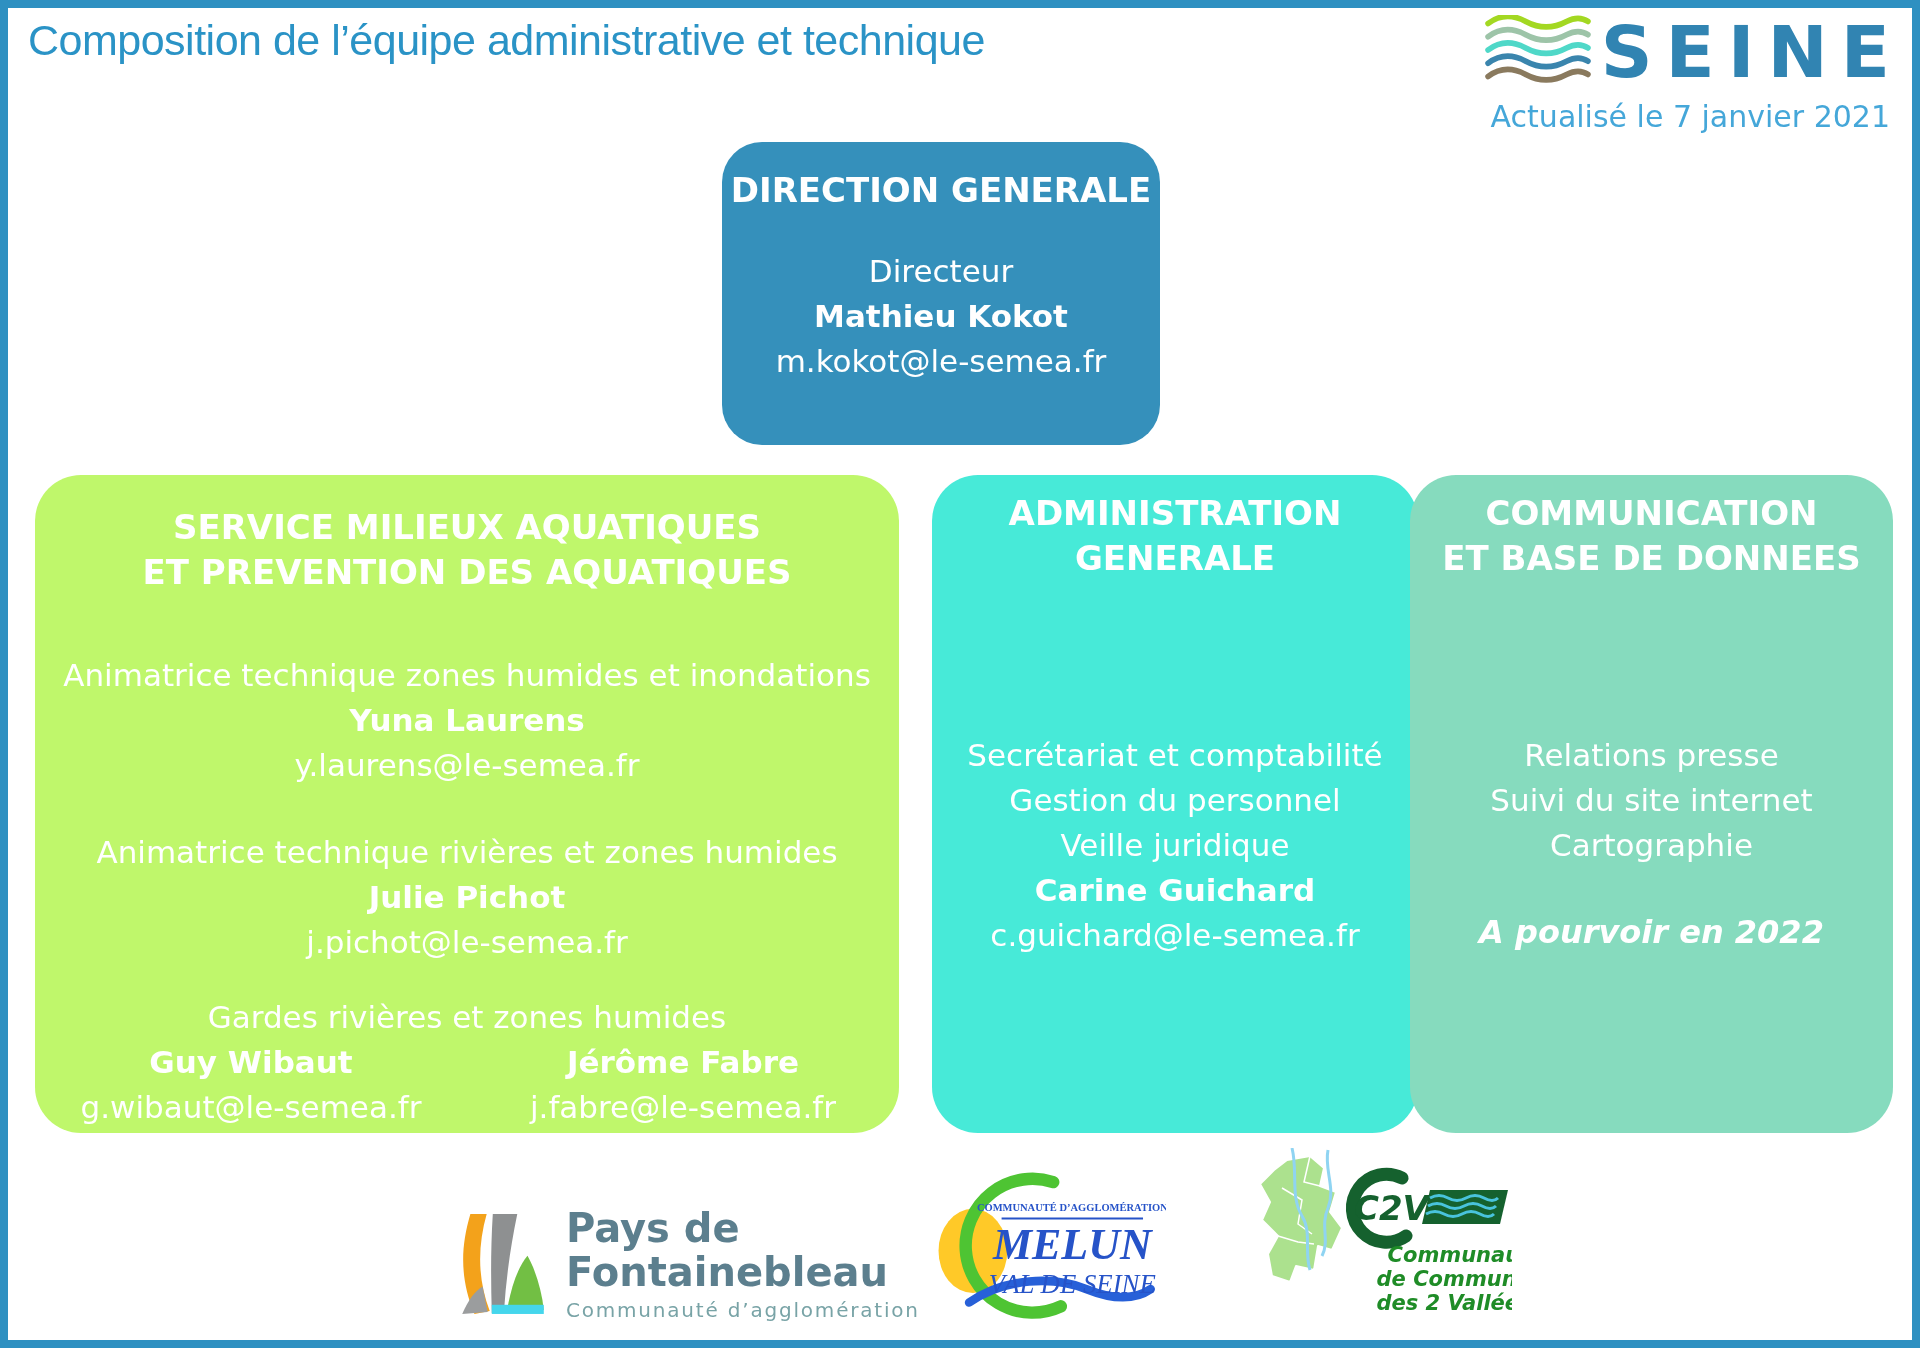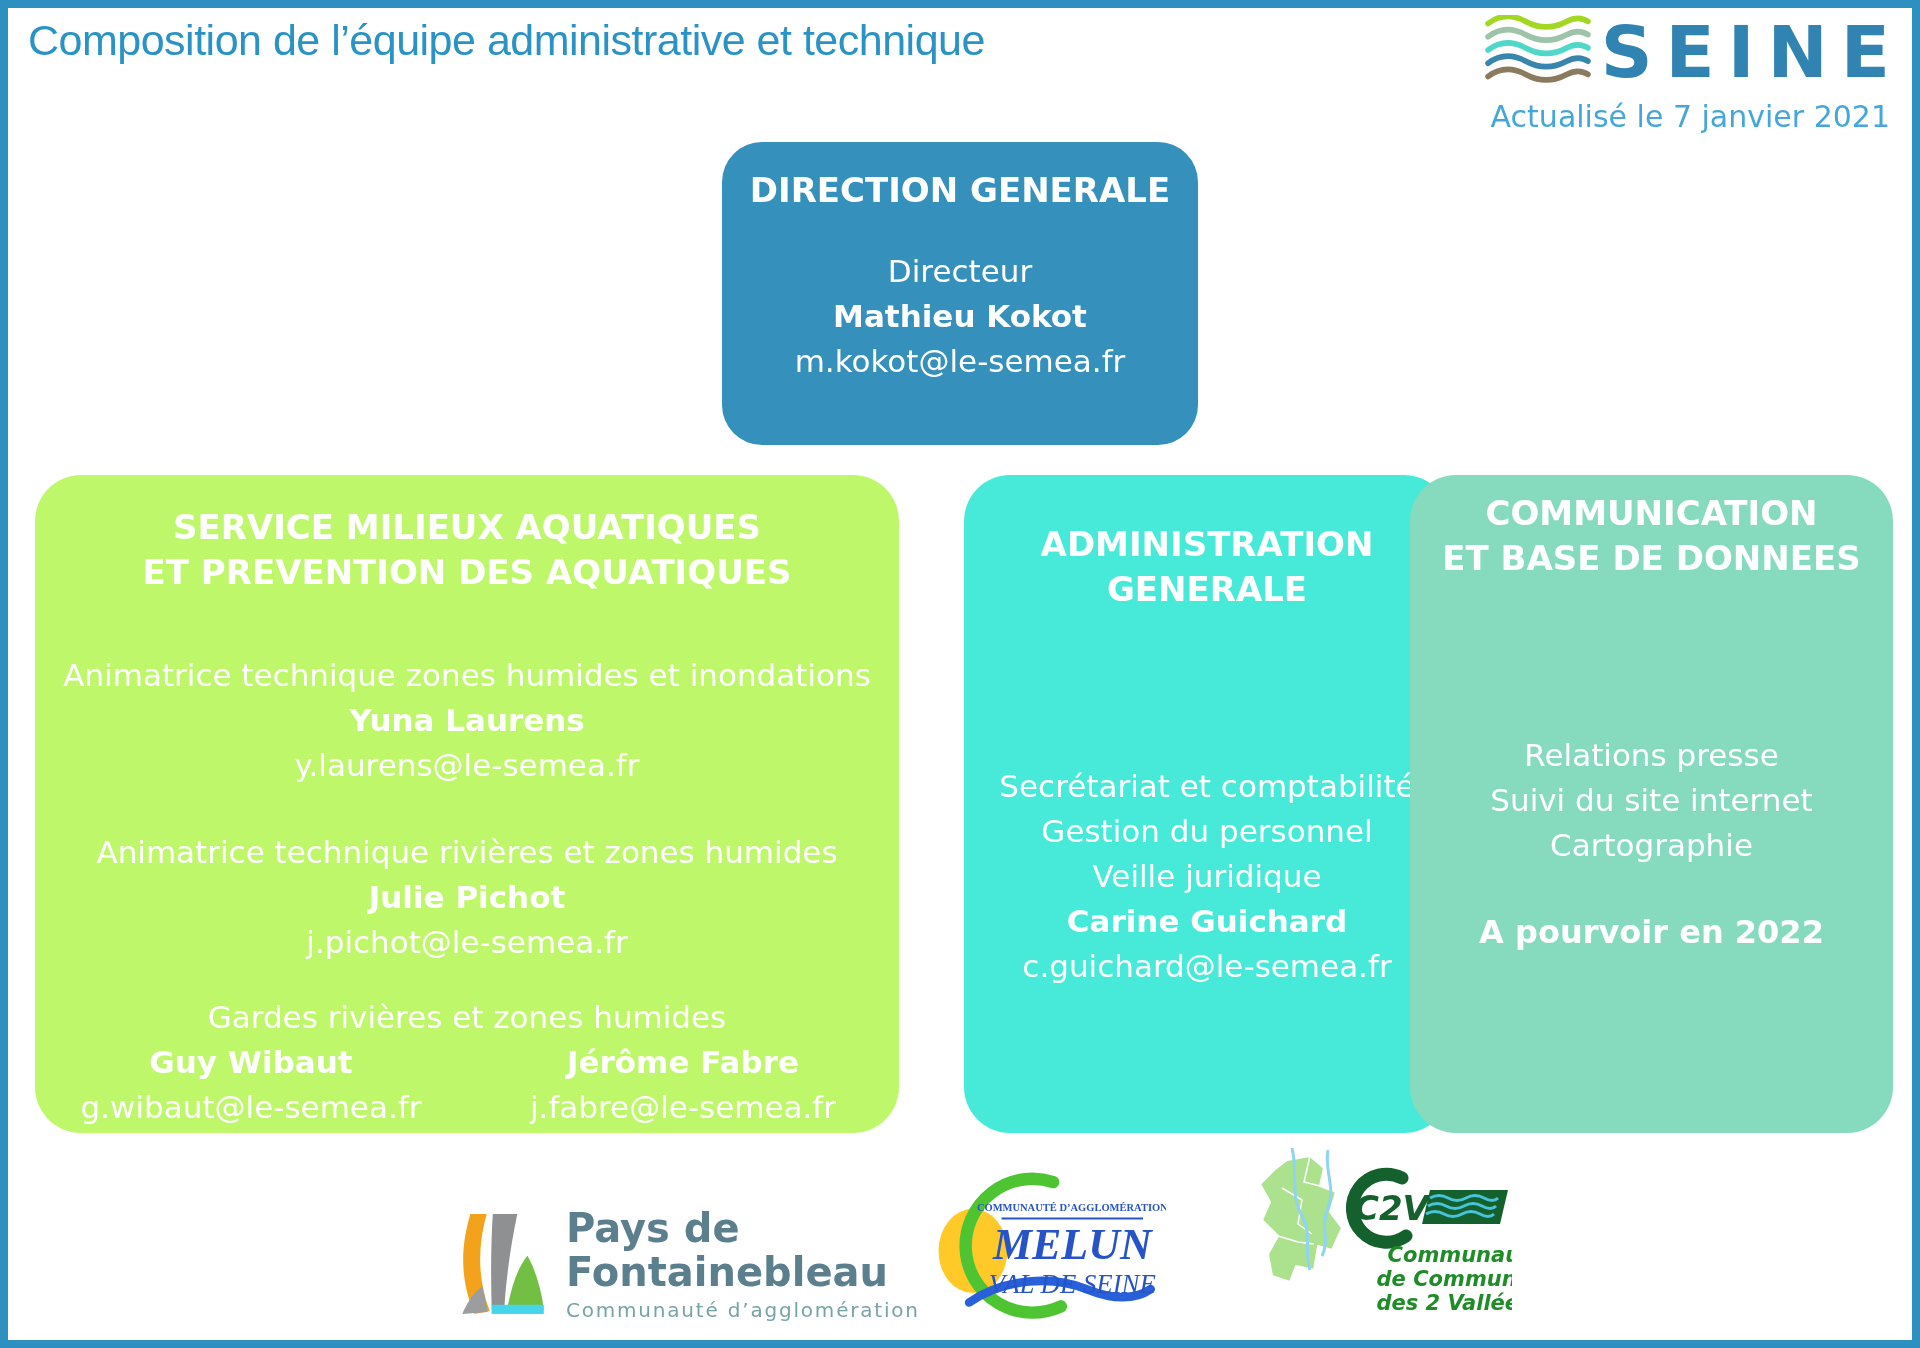--- a/index.html
+++ b/index.html
@@ -9,36 +9,36 @@
 
   
   .title{position:absolute;left:28px;top:16px;font-family:"Liberation Sans",sans-serif;
          font-size:43px;font-weight:400;color:#2A93C6;letter-spacing:-0.5px;}
   .brand{position:absolute;top:10px;right:30px;display:flex;align-items:center;gap:10px;}
   .brand-name{font-size:72px;font-weight:bold;letter-spacing:13px;margin-right:-13px;color:#3184B2;}
   .updated{position:absolute;top:99px;right:30px;font-size:30px;color:#45A7D9;}
 
   
   .box{position:absolute;border-radius:46px;color:#fff;text-align:center;box-sizing:border-box;}
-  .box-direction{left:722px;top:142px;width:476px;height:303px;background:#3590BB;border-radius:40px;padding-top:26px;}
+  .box-direction{left:722px;top:142px;width:438px;height:303px;background:#3590BB;border-radius:40px;padding-top:26px;}
   .box-service{left:35px;top:475px;width:864px;height:658px;background:#BFF76B;padding-top:30px;}
-  .box-admin{left:964px;top:475px;width:486px;height:658px;background:#47EAD8;padding-top:47px;}
+  .box-admin{left:932px;top:475px;width:486px;height:658px;background:#47EAD8;padding-top:16px;}
   .box-comm{left:1410px;top:475px;width:483px;height:658px;background:#86DBBE;padding-top:16px;}
   .box-heading{font-weight:bold;font-size:34px;line-height:45px;}
   .line{font-size:31px;line-height:45px;}
   .pname{font-weight:bold;}
   .dir-role{margin-top:36px;}
   .grp1{margin-top:58px;}
   .grp2{margin-top:42px;}
   .grp3{margin-top:30px;}
   .guard-cols{display:flex;}
   .guard-col{flex:1;}
   .adm-tasks{margin-top:152px;}
   .comm-tasks{margin-top:152px;}
-  .comm-note{margin-top:42px;font-size:32px;font-weight:bold;line-height:45px;}
+  .comm-note{margin-top:42px;font-size:32px;font-weight:bold;line-height:45px;font-style:italic;}
 
   
   .logo-pdf{position:absolute;left:456px;top:1206px;display:flex;align-items:center;gap:16px;}
   .pdf-text{text-align:left;}
   .pdf-name{font-size:40px;font-weight:bold;color:#5C7F8E;line-height:44px;}
   .pdf-sub{font-size:20px;color:#78A3A6;letter-spacing:1.8px;margin-top:4px;}
   .logo-melun{position:absolute;left:906px;top:1163px;}
   .logo-cc2v{position:absolute;left:1232px;top:1148px;}
 </style>
 </head>

